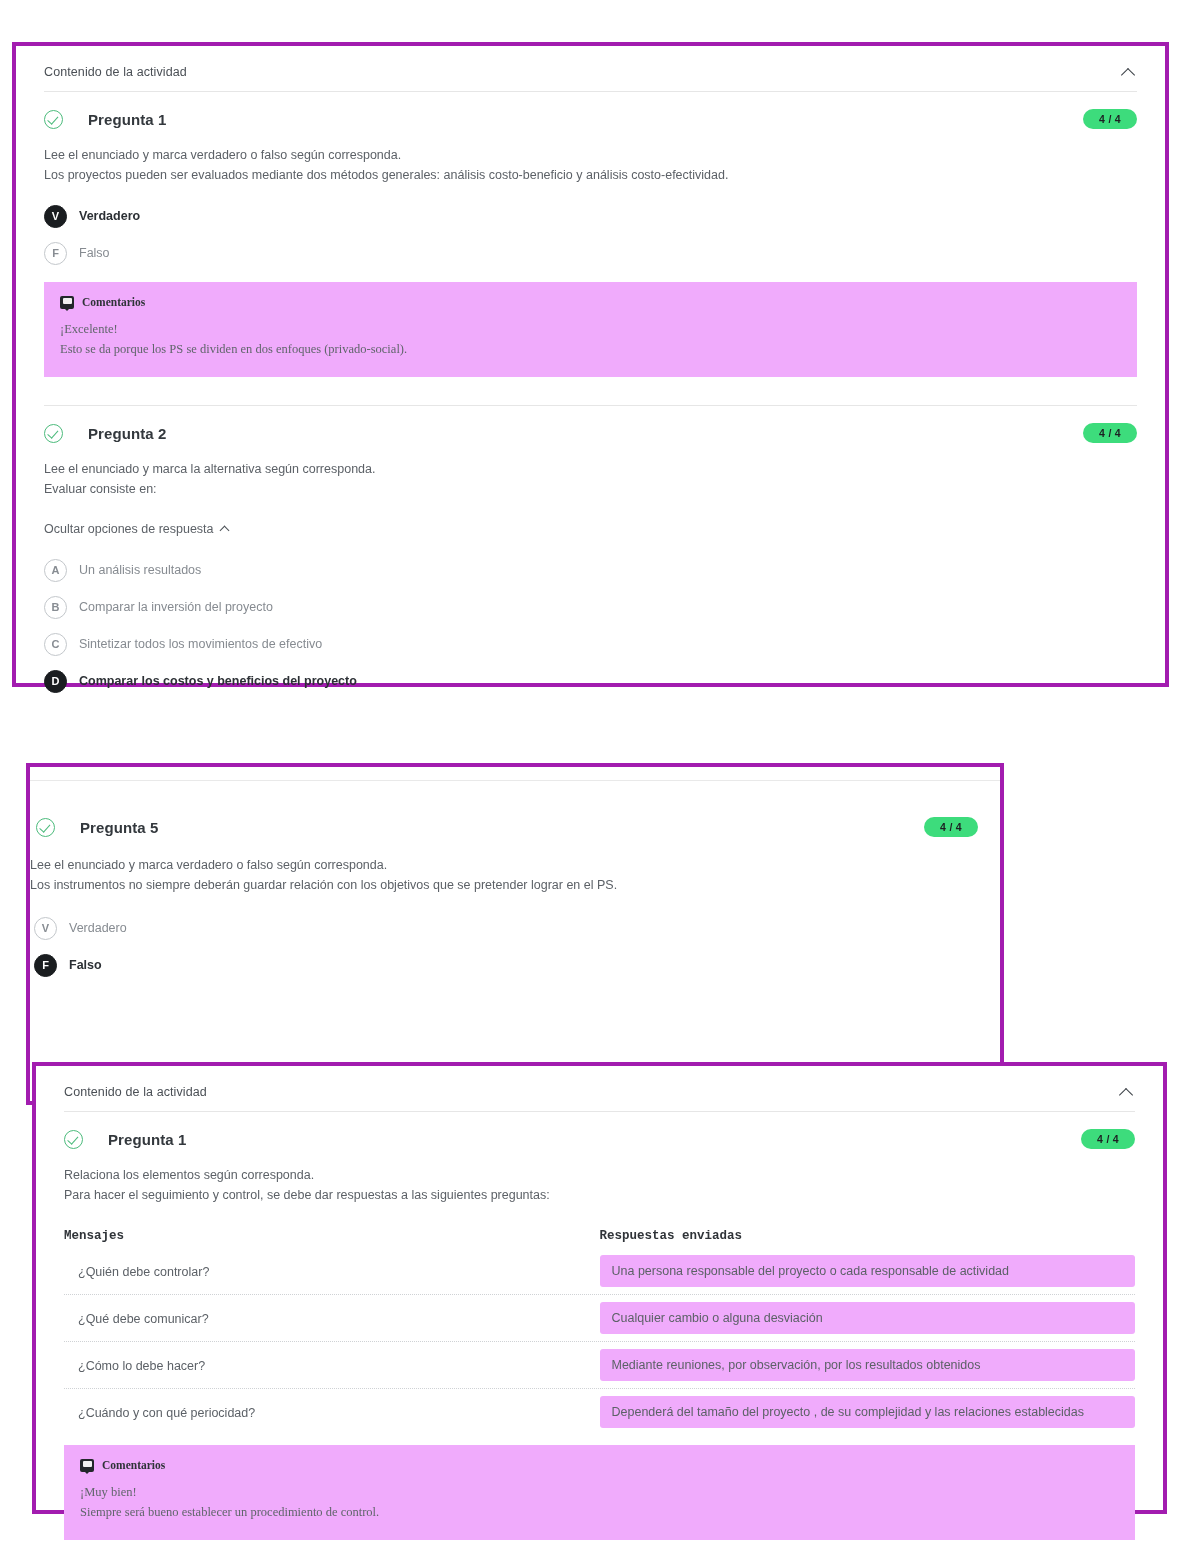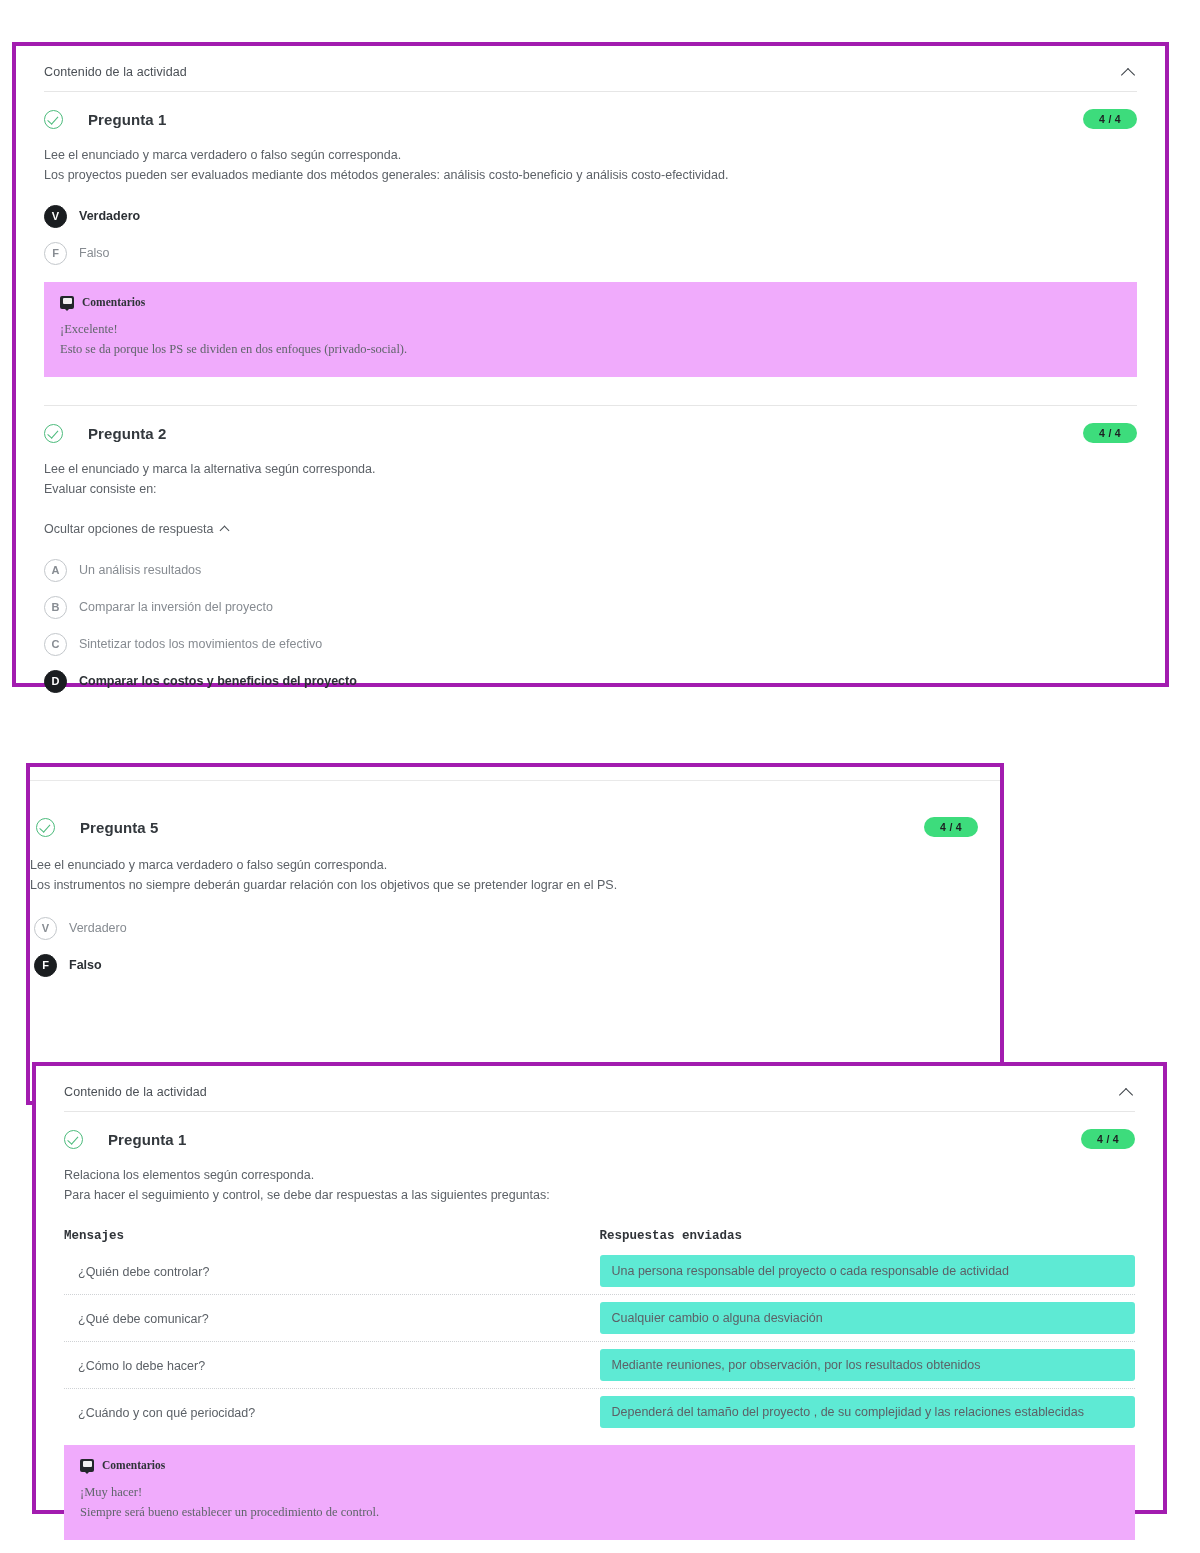--- a/index.html
+++ b/index.html
@@ -271,21 +271,21 @@
   }
   .match-row:last-child { border-bottom: none; }
   .match-key {
     font-size: 12.5px;
     color: #5c6167;
     padding-left: 14px;
   }
   .match-val {
     font-size: 12.5px;
     color: #5c6167;
-    background: #5eead4;
+    background: #f0abfc;
     border-radius: 3px;
     padding: 9px 12px;
     width: 100%;
     box-sizing: border-box;
   }
 </style>
 </head>
 <body>
 
 <div class="page">
@@ -478,21 +478,21 @@
               <div class="match-val">Dependerá del tamaño del proyecto , de su complejidad y las relaciones establecidas</div>
             </div>
           </div>
         </div>
 
         <div class="comments-box">
           <div class="comments-head">
             <span class="comment-icon"></span>
             <span class="comments-label">Comentarios</span>
           </div>
-          <div class="comment-line">¡Muy hacer!</div>
+          <div class="comment-line">¡Muy bien!</div>
           <div class="comment-line">Siempre será bueno establecer un procedimiento de control.</div>
         </div>
       </div>
 
     </div>
   </div>
 
 </div>
 
 </body></html>

